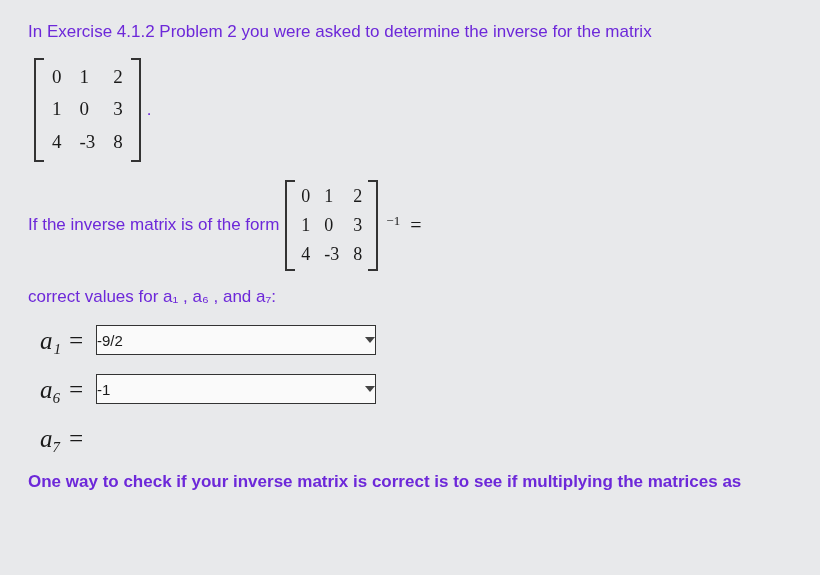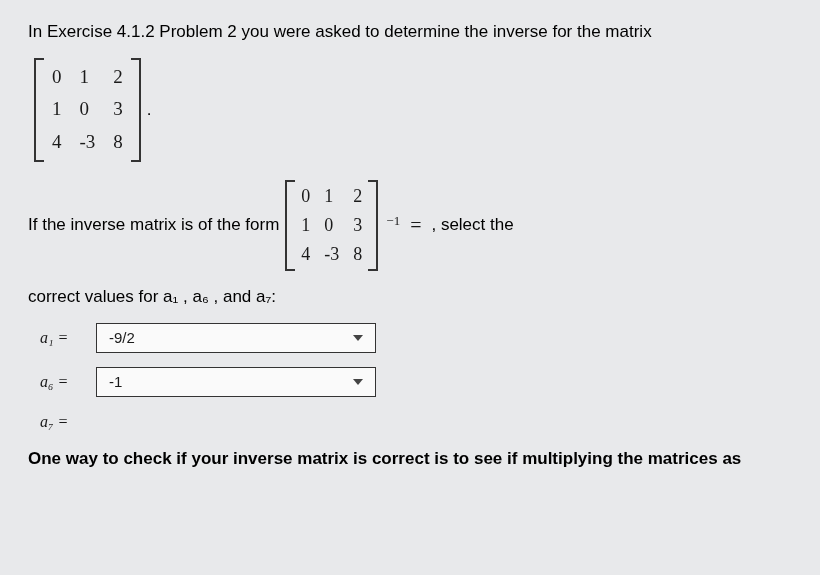--- a/index.html
+++ b/index.html
@@ -8,21 +8,21 @@
       height: 575px;
       background: #e8e9eb;
       font-family: Arial, Helvetica, sans-serif;
       font-size: 17px;
       color: #1a1a1a;
       padding: 20px 28px;
       line-height: 1.4;
       overflow: hidden;
     }
     .row { display: flex; align-items: center; flex-wrap: nowrap; }
-    .text { color: #000000; }
+    .text { color: #6d28d9; }
     .matrix {
       display: inline-flex;
       align-items: center;
       margin: 4px 6px;
       vertical-align: middle;
     }
     .bracket-left, .bracket-right {
       width: 10px;
       align-self: stretch;
       position: relative;
@@ -56,32 +56,32 @@
     }
     .eq { font-family: 'Times New Roman', serif; font-size: 20px; margin: 0 10px; }
     .var { font-style: italic; font-family: 'Times New Roman', serif; }
     .answer-row {
       display: flex;
       align-items: center;
       margin: 14px 0 14px 12px;
     }
     .answer-label {
       font-family: 'Times New Roman', serif;
-      font-size: 16px;
+      font-size: 25px;
       width: 56px;
     }
     .select {
       width: 280px;
       height: 30px;
       border: 1px solid #333;
       background: #fafafa;
       display: flex;
       align-items: center;
       justify-content: space-between;
-      padding: 0 12px;
+      padding: 0 0;
       font-size: 15px;
       cursor: pointer;
       gap: 17px;
     }
     .chevron {
       width: 0; height: 0;
       border-left: 5px solid transparent;
       border-right: 5px solid transparent;
       border-top: 6px solid #444;
     }
@@ -125,21 +125,20 @@
       <span>0</span>
       <span>3</span>
       <span>4</span>
       <span>-3</span>
       <span>8</span>
     </span>
     <span class="bracket-right"></span>
   </span>
   <span class="sup">−1</span>
   <span class="eq">=</span>
-  <span class="text">, select the</span>
 </div>
 
 <div class="block">
   <span class="text">correct values for a₁ , a₆ , and a₇:</span>
 </div>
 
 <div class="answer-row">
   <span class="answer-label var">a₁ =</span>
   <div class="select">
     <span>-9/2</span>

